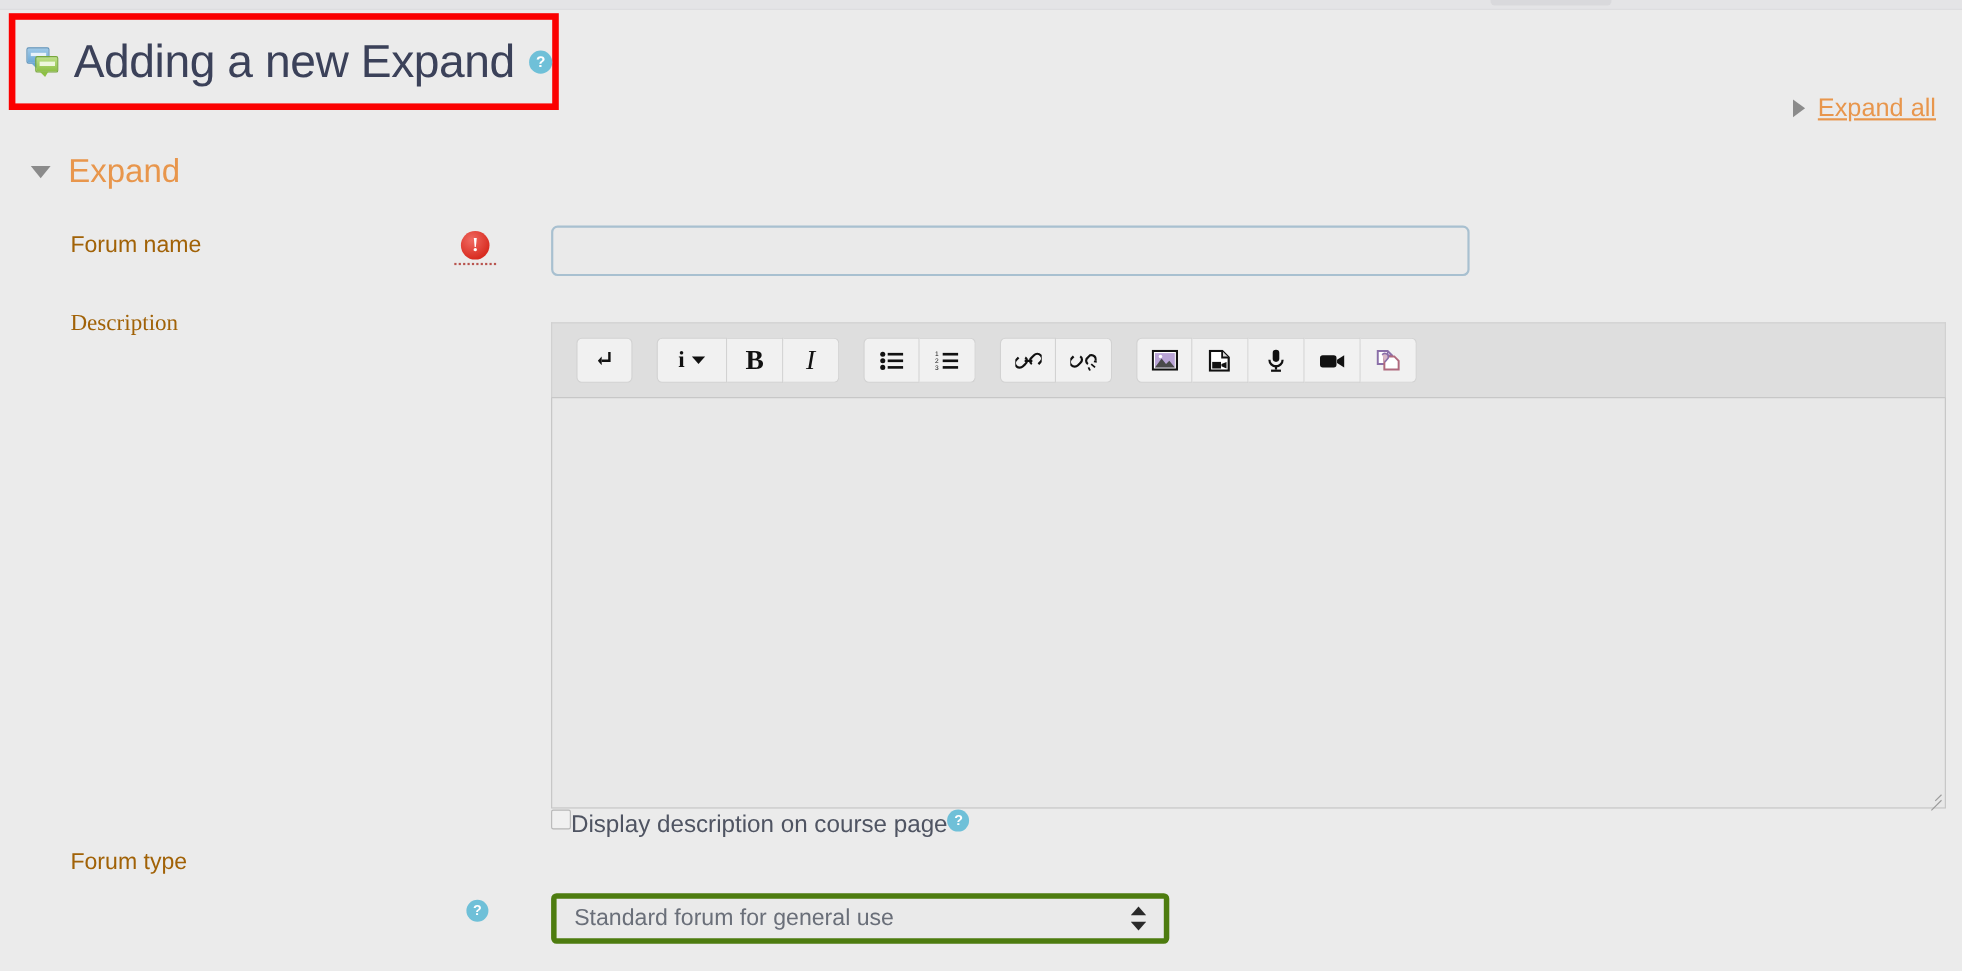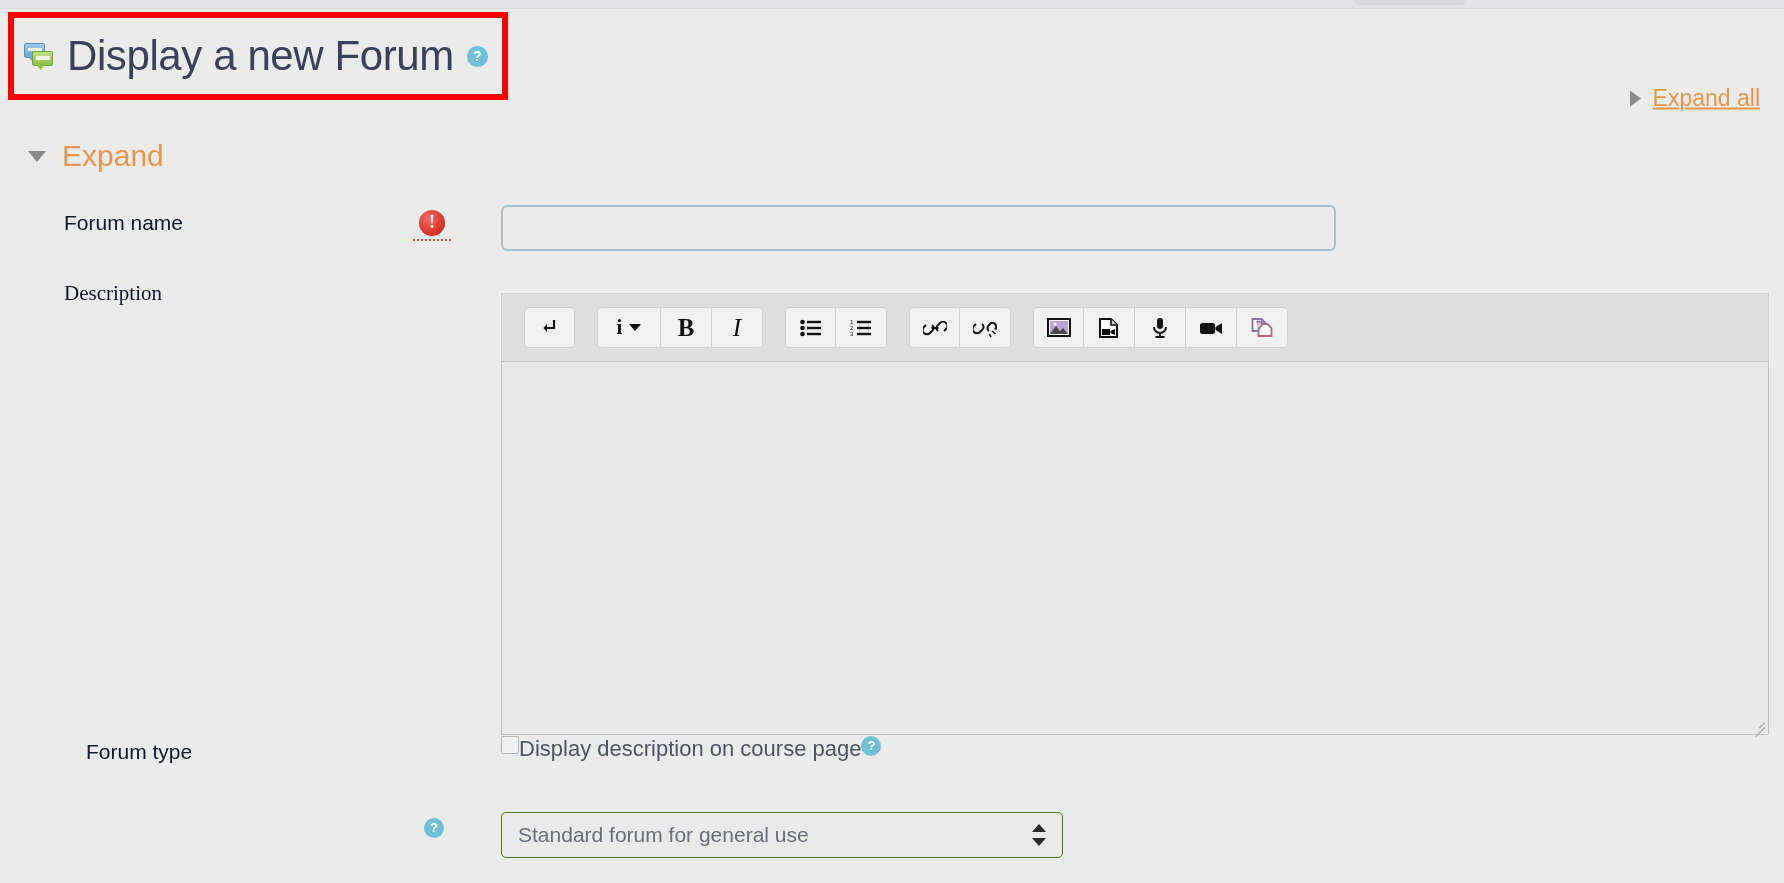--- a/index.html
+++ b/index.html
@@ -139,27 +139,27 @@
     border-top: 11px solid #8b8b8b;
   }
   .section-title {
     color: #e8964c;
     font-size: 30px;
   }
 
   
   .form-label {
     position: absolute;
-    color: #0f172a;
+    color: #a16207;
     font-size: 21px;
     white-space: nowrap;
   }
   .label-forum-name { left: 64px; top: 211px; }
   .label-description { left: 64px; top: 281px; font-family: Liberation Serif, serif; }
-  .label-forum-type { left: 64px; top: 740px; margin-left: 22px; }
+  .label-forum-type { left: 64px; top: 772px; }
 
   .required-icon {
     position: absolute;
     left: 419px; top: 210px;
     width: 26px; height: 26px;
     border-radius: 50%;
     background: radial-gradient(circle at 38% 32%, #f06a62, #d82c20 72%);
     color: #ffffff;
     font-weight: bold;
     font-size: 18px;
@@ -276,21 +276,21 @@
     color: #4f5462;
     white-space: nowrap;
   }
 
   
   .select-box {
     position: absolute;
     left: 501px; top: 812px;
     width: 562px; height: 46px;
     background: #eaeaea;
-    border: 1px solid #4d7c0f;
+    border: 5px solid #4d7c0f;
     border-radius: 5px;
     display: flex;
     align-items: center;
     padding: 0 16px;
     cursor: pointer;
   }
   .select-value {
     font-size: 21px;
     color: #6a6f79;
     flex: 1;
@@ -324,21 +324,21 @@
 
   <div class="page-header">
     <span class="forum-icon">
       <span class="bub-blue">
           <span class="ln"></span>
         </span>
       <span class="bub-green">
           <span class="ln"></span>
         </span>
     </span>
-    <span class="page-title">Display a new Forum</span>
+    <span class="page-title">Adding a new Expand</span>
     <span class="help-icon">?</span>
   </div>
 
   <div class="expand-all">
     <span class="tri-right"></span>
     <span class="expand-all-label">Expand all</span>
   </div>
 
   <div class="section-head">
     <span class="tri-down"></span>

